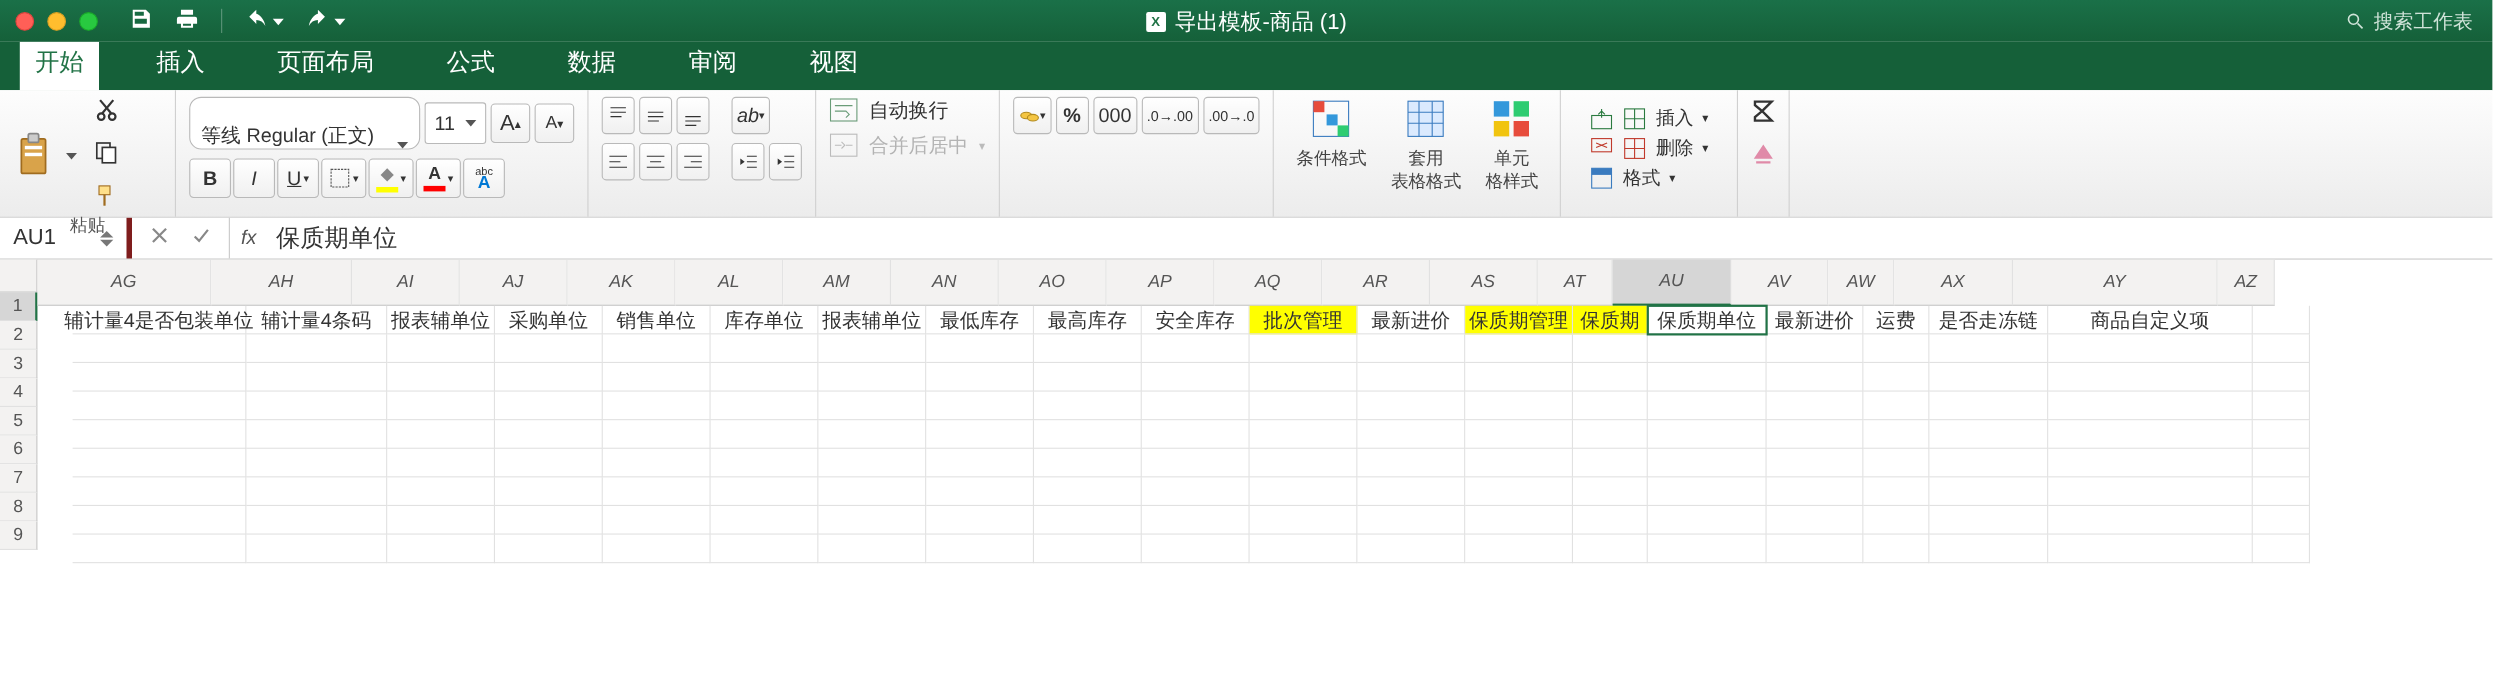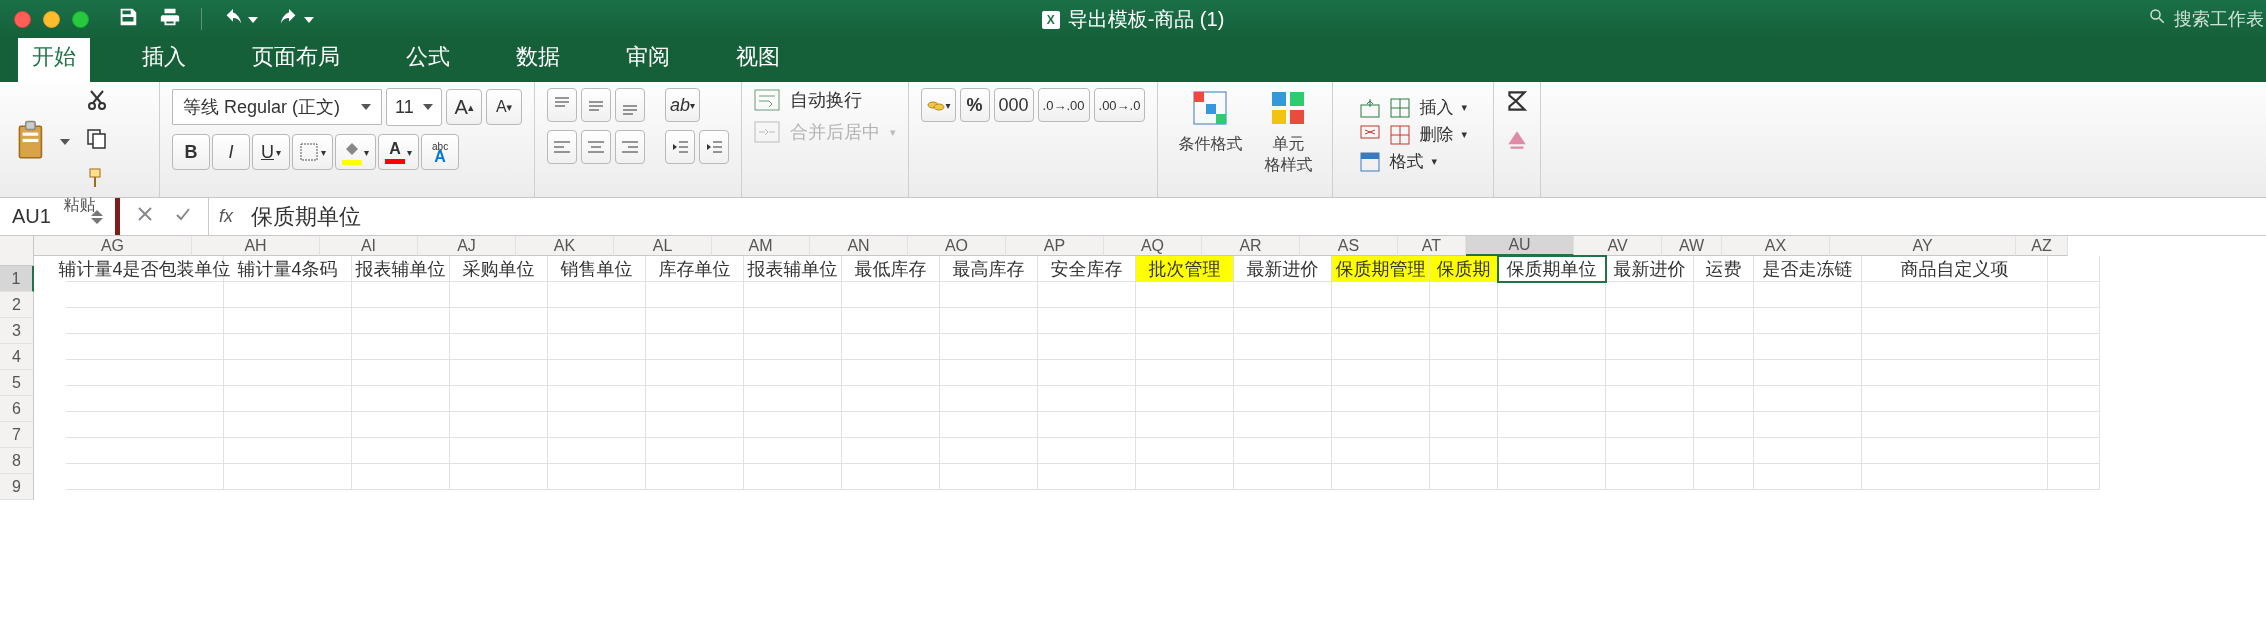--- a/index.html
+++ b/index.html
@@ -12,37 +12,37 @@
 .dot.r{background:#ff5f57;border:1px solid #e0443e;}
 .dot.y{background:#ffbd2e;border:1px solid #dea123;}
 .dot.g{background:#28c940;border:1px solid #1aab29;}
 .qat{display:flex;align-items:center;margin-left:28px;gap:20px;}
 .qat svg{width:22px;height:22px;fill:#fff;}
 .qat .sep{width:1px;height:22px;background:rgba(255,255,255,.3);}
 .qat-btn{display:flex;align-items:center;gap:4px;}
 .qat-btn .caret{border-left:5px solid transparent;border-right:5px solid transparent;border-top:6px solid #fff;margin-top:2px;}
 .doc-title{position:absolute;left:0;right:0;text-align:center;font-size:20px;pointer-events:none;}
 .doc-title .xicon{display:inline-block;width:18px;height:18px;background:#fff;color:#217346;font-weight:bold;font-size:12px;line-height:18px;border-radius:2px;margin-right:8px;vertical-align:middle;}
-.searchbox{margin-left:auto;margin-right:2px;display:flex;gap:8px;color:#cfe3d8;font-size:18px;}
+.searchbox{margin-left:auto;margin-right:18px;display:flex;align-items:center;gap:8px;color:#cfe3d8;font-size:18px;}
 .searchbox svg{width:18px;height:18px;fill:#cfe3d8;}
 
 
 .tabs{height:44px;background:#156039;display:flex;align-items:flex-end;padding-left:18px;gap:38px;color:#fff;font-size:22px;}
 .tab{padding:8px 14px 10px;cursor:pointer;}
 .tab.active{background:#fff;color:#217346;border-radius:4px 4px 0 0;font-weight:500;}
 
 
 .ribbon{height:116px;background:linear-gradient(#fdfdfd,#ececec);border-bottom:1px solid #c8c8c8;display:flex;align-items:stretch;}
 .group{display:flex;flex-direction:column;justify-content:flex-start;padding:6px 12px;border-right:1px solid #d0d0d0;}
 .group.clipboard{width:160px;}
 .row{display:flex;align-items:center;gap:4px;}
 .ribbon-btn{height:36px;border:1px solid #b9b9b9;background:linear-gradient(#fff,#f0f0f0);border-radius:4px;display:flex;align-items:center;justify-content:center;padding:0 6px;min-width:36px;}
 .ribbon-btn.small{padding:0 4px;min-width:30px;height:34px;}
 .ribbon-btn svg{width:20px;height:20px;}
-.font-select{width:210px;height:36px;border:1px solid #b9b9b9;background:#fff;display:flex;align-items:center;padding:0 10px;font-size:18px;justify-content:space-between;border-radius:1px;}
+.font-select{width:210px;height:48px;border:1px solid #b9b9b9;background:#fff;display:flex;align-items:flex-end;padding:0 10px;font-size:18px;justify-content:space-between;border-radius:11px;}
 .size-select{width:56px;height:38px;border:1px solid #b9b9b9;background:#fff;display:flex;align-items:center;padding:0 8px;font-size:18px;justify-content:space-between;border-radius:3px;}
 .caret-d{width:0;height:0;border-left:5px solid transparent;border-right:5px solid transparent;border-top:6px solid #555;}
 .paste-big{display:flex;flex-direction:column;align-items:center;gap:4px;}
 .paste-big svg{width:40px;height:44px;}
 .clip-small{display:flex;flex-direction:column;gap:10px;margin-left:10px;}
 .clip-small svg{width:26px;height:24px;}
 .biu-row{display:flex;gap:2px;}
 .biu-row .ribbon-btn{min-width:38px;}
 .color-bar{height:5px;width:20px;margin-top:1px;}
 .stack{display:flex;flex-direction:column;align-items:center;}
@@ -70,21 +70,21 @@
 .fx{font-style:italic;font-size:18px;margin:0 10px;color:#555;}
 .fcontent{font-size:22px;padding-left:8px;}
 
 
 .gridwrap{display:flex;height:calc(618px - 38px - 44px - 116px - 38px);}
 .corner{width:34px;height:30px;background:#f3f2f1;border-right:1px solid #c8c8c8;border-bottom:1px solid #c8c8c8;}
 .rowheads{display:flex;flex-direction:column;}
 .rh{width:34px;height:26px;background:#f3f2f1;border-right:1px solid #c8c8c8;border-bottom:1px solid #e1e1e1;font-size:16px;color:#555;display:flex;align-items:center;justify-content:center;}
 .rh.active{background:#d6d6d6;border-right:2px solid #217346;}
 .gridmain{flex:1;overflow:hidden;}
-.colheads{display:flex;height:20px;}
+.colheads{display:flex;height:42px;font-style:italic;}
 .ch{background:#f3f2f1;border-right:1px solid #e1e1e1;border-bottom:1px solid #c8c8c8;font-size:16px;color:#555;display:flex;align-items:center;justify-content:center;}
 .ch.active{background:#d6d6d6;border-bottom:2px solid #217346;}
 .cells{}
 .cellrow{display:flex;height:26px;padding-left:32px;}
 .cell{border-right:1px solid #e1e1e1;border-bottom:1px solid #e1e1e1;font-size:18px;display:flex;align-items:center;justify-content:center;white-space:nowrap;overflow:visible;}
 .cell.hl{background:#ffff00;}
 .cell.sel{outline:2px solid #217346;outline-offset:-1px;z-index:2;position:relative;}
 
 .disabled-text{color:#b3b3b3;}
 </style>
@@ -361,20 +361,31 @@
   <div class="group" style="padding:6px 20px;">
     <div class="styles-group" style="padding:0;">
       <div class="style-btn">
         <svg viewBox="0 0 40 40">
             <rect x="4" y="4" width="32" height="32" fill="none" stroke="#3a7bbf"></rect>
             <rect x="4" y="4" width="10" height="10" fill="#e74c3c"></rect>
             <rect x="16" y="16" width="10" height="10" fill="#3498db"></rect>
             <rect x="26" y="26" width="10" height="10" fill="#2ecc71"></rect>
           </svg>
         <span style="text-align:center;">条件格式</span>
+      </div>
+      <div class="style-btn">
+        <svg viewBox="0 0 40 40">
+            <rect x="4" y="4" width="32" height="32" fill="#dbeafe" stroke="#3a7bbf"></rect>
+            <line x1="4" y1="14" x2="36" y2="14" stroke="#3a7bbf"></line>
+            <line x1="4" y1="24" x2="36" y2="24" stroke="#3a7bbf"></line>
+            <line x1="14" y1="4" x2="14" y2="36" stroke="#3a7bbf"></line>
+            <line x1="26" y1="4" x2="26" y2="36" stroke="#3a7bbf"></line>
+          </svg>
+        <span style="white-space:pre;text-align:center;">套用
+表格格式</span>
       </div>
       <div class="style-btn">
         <svg viewBox="0 0 40 40">
             <rect x="4" y="4" width="14" height="14" fill="#3498db"></rect>
             <rect x="22" y="4" width="14" height="14" fill="#2ecc71"></rect>
             <rect x="4" y="22" width="14" height="14" fill="#f1c40f"></rect>
             <rect x="22" y="22" width="14" height="14" fill="#e74c3c"></rect>
           </svg>
         <span style="white-space:pre;text-align:center;">单元
 格样式</span>

